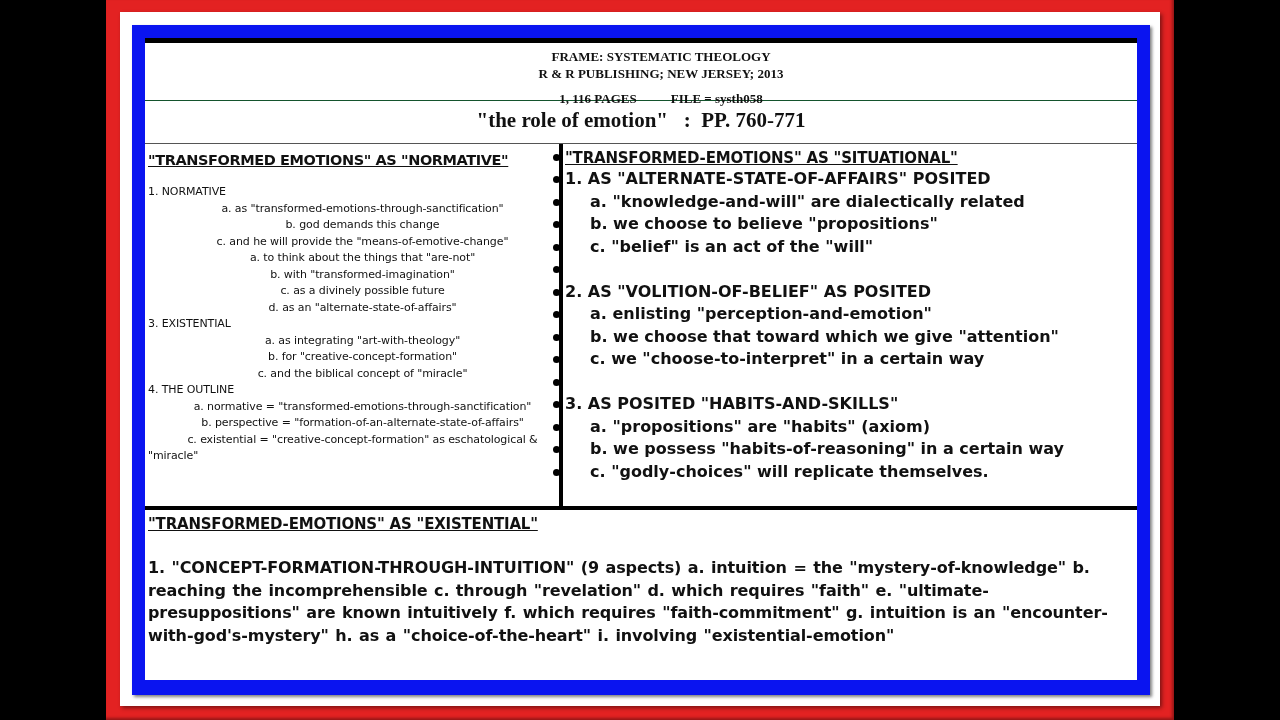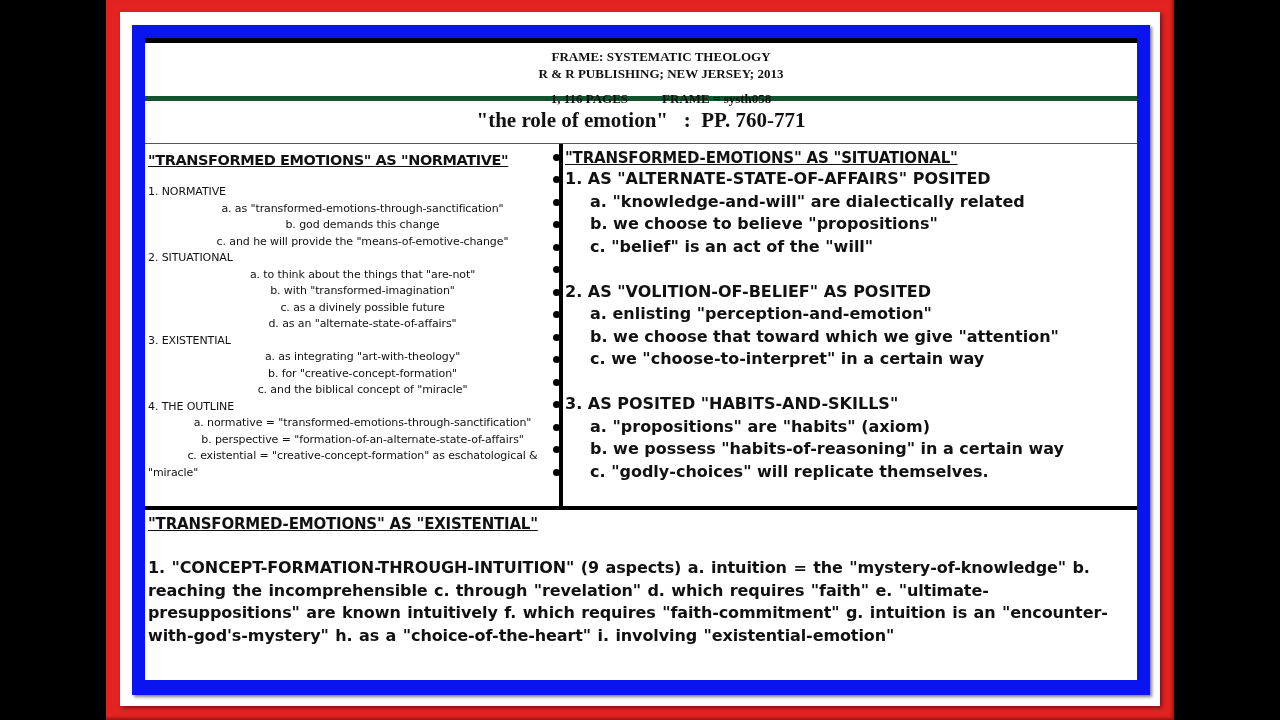--- a/index.html
+++ b/index.html
@@ -23,21 +23,21 @@
     box-shadow: 2px 2px 3px rgba(0,0,0,0.5);
   }
   .page {
     position: absolute; left: 145px; top: 38px; width: 992px; height: 642px;
     background: #fff;
     border-top: 5px solid #000;
     box-sizing: border-box;
   }
   .header {
     position: absolute; left: 0; top: 0; width: 100%; height: 58px;
-    border-bottom: 5px solid #14532d;
+    border-bottom: 1px solid #14532d;
     text-align: center;
     font-family: "Liberation Serif", serif; font-weight: bold; color: #111;
     font-size: 13px; line-height: 17px; padding-top: 5px; box-sizing: border-box; padding-left: 40px;
   }
   .header .pages-line span { display: inline-block; margin-top: 8px; }
   .header .pages-line .gap { width: 34px; }
   .title-bar {
     position: absolute; left: 0; top: 58px; width: 100%; height: 42px;
     border-bottom: 1px solid #555;
     text-align: center;
@@ -94,34 +94,33 @@
 <div class="red-frame"></div>
 <div class="white-mat"></div>
 <div class="blue-frame"></div>
 
 <div class="page">
 
   <div class="header">
     <div>FRAME: SYSTEMATIC THEOLOGY</div>
     <div>R &amp; R PUBLISHING; NEW JERSEY; 2013</div>
     <div class="pages-line">
-      <span>1, 116 PAGES</span><span class="gap"></span><span>FRAME = systh058</span>
+      <span>1, 116 PAGES</span><span class="gap"></span><span>FILE = systh058</span>
     </div>
   </div>
 
   <div class="title-bar">"the role of emotion"   :  PP. 760-771</div>
 
   <div class="col-left">
     <div class="sec-heading">"TRANSFORMED EMOTIONS" AS "NORMATIVE"</div>
     <div class="small-list">
       <div class="num">1.  NORMATIVE</div>
       <div class="sub">a.  as "transformed-emotions-through-sanctification"</div>
       <div class="sub">b.  god demands this change</div>
       <div class="sub">c.  and he will provide the "means-of-emotive-change"</div>
-      <div class="num">2.  SITUATIONAL</div>
       <div class="sub">a.  to think about the things that "are-not"</div>
       <div class="sub">b.  with "transformed-imagination"</div>
       <div class="sub">c.  as a divinely possible future</div>
       <div class="sub">d.  as an "alternate-state-of-affairs"</div>
       <div class="num">3.  EXISTENTIAL</div>
       <div class="sub">a.  as integrating "art-with-theology"</div>
       <div class="sub">b.  for "creative-concept-formation"</div>
       <div class="sub">c.  and the biblical concept of "miracle"</div>
       <div class="num">4.  THE OUTLINE</div>
       <div class="sub">a.  normative =  "transformed-emotions-through-sanctification"</div>

